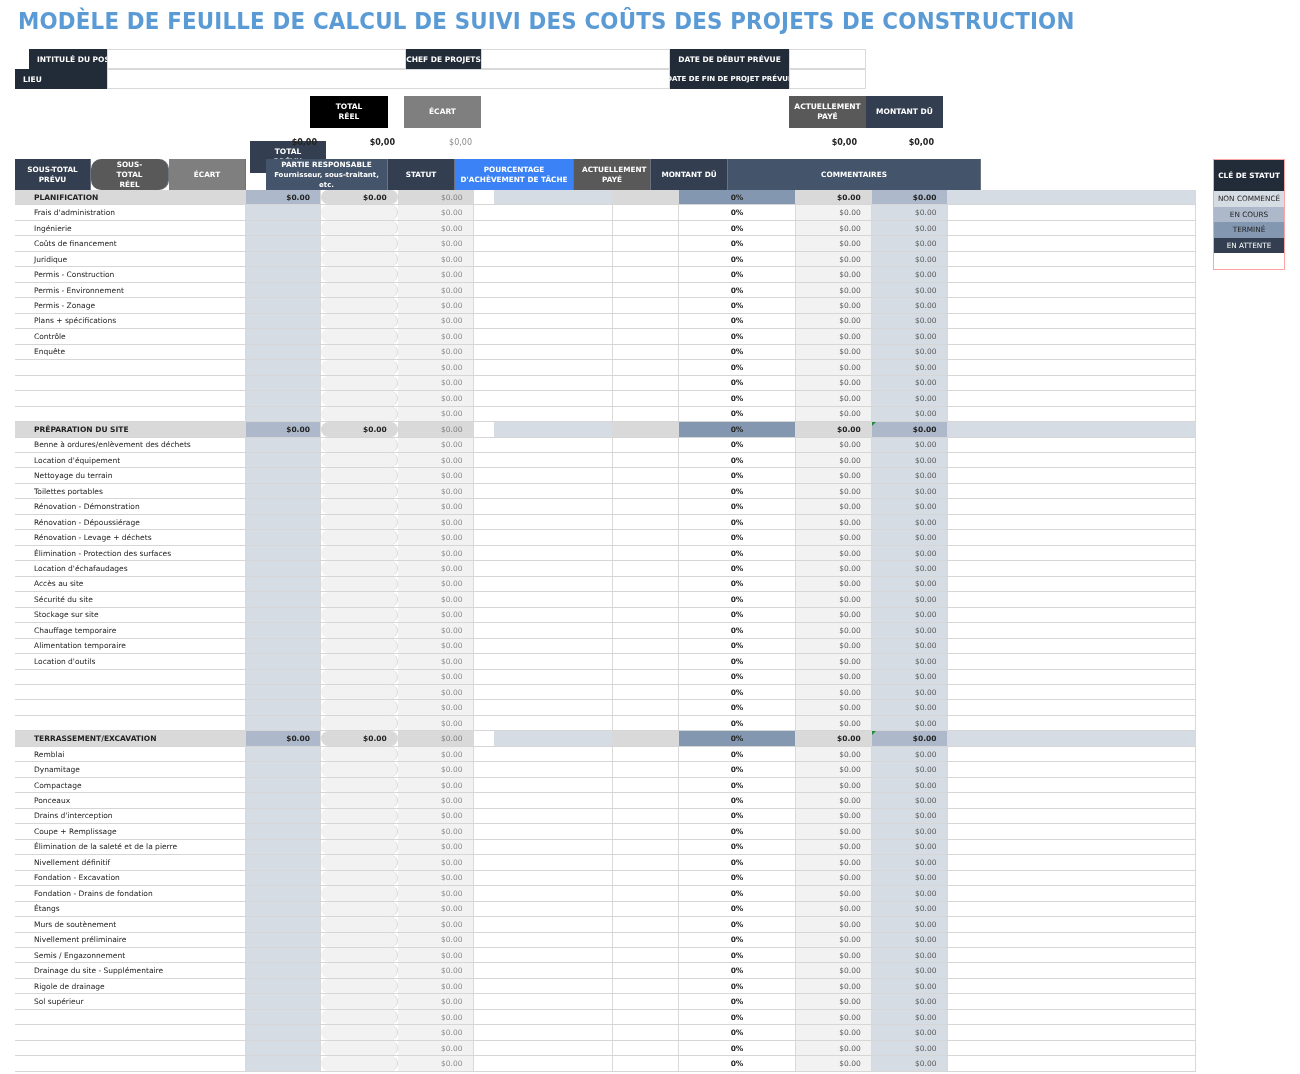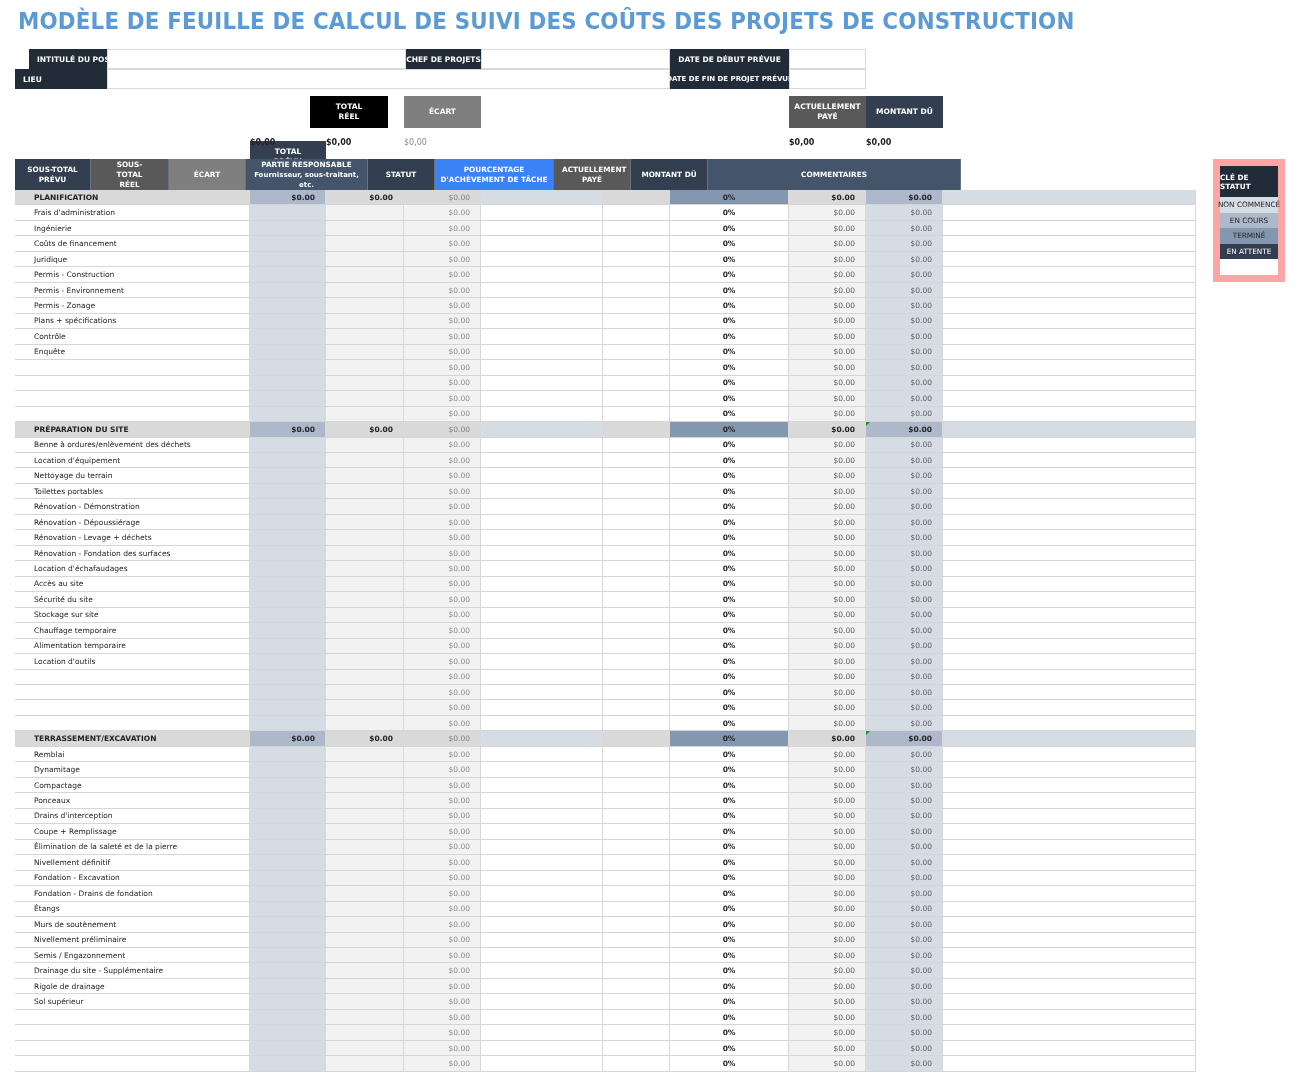--- a/index.html
+++ b/index.html
@@ -7,53 +7,53 @@
   body { font-family: "DejaVu Sans", "Liberation Sans", sans-serif; color: #222; position: relative; }
 
   .title { position: absolute; left: 18px; top: 8px; font-size: 23px; font-weight: bold; color: #5b9bd5; letter-spacing: 0.2px; white-space: nowrap; transform: scaleX(0.93); transform-origin: left top; }
 
   .info { position: absolute; font-size: 7.5px; font-weight: bold; }
   .info .lbl { position: absolute; background: #222b38; color: #fff; display: flex; align-items: center; padding-left: 8px; white-space: nowrap; }
   .info .lbl.c { justify-content: center; padding-left: 0; }
   .info .val { position: absolute; background: #fff; border: 1px solid #d9d9d9; }
 
   .sumhdr { position: absolute; top: 96px; height: 32px; color: #fff; font-size: 7.5px; font-weight: bold; display: flex; align-items: center; justify-content: center; text-align: center; line-height: 10px; }
-  .sumval { position: absolute; top: 136px; height: 14px; font-size: 8px; font-weight: bold; line-height: 14px; padding-right: 9px; }
+  .sumval { position: absolute; top: 136px; height: 14px; font-size: 8px; font-weight: bold; text-align: right; line-height: 14px; padding-right: 9px; }
   .sumval.light { font-weight: normal; color: #8a8a8a; }
 
   .grid { position: absolute; left: 15px; top: 159px; width: 1181px; }
   .hrow { display: flex; height: 31px; }
   .hcell { color: #fff; font-size: 7.3px; font-weight: bold; display: flex; flex-direction: column; align-items: center; justify-content: center; text-align: center; line-height: 10px; border-right: 1px solid #6b7280; }
   .hcell .sub { font-weight: bold; font-size: 7px; }
   .row { display: flex; height: 15.47px; border-bottom: 1px solid #d6d6d6; font-size: 7.5px; }
   .cell { display: flex; align-items: center; overflow: hidden; white-space: nowrap; border-right: 1px solid #d9d9d9; }
   .cell.r { justify-content: flex-end; padding-right: 10px; }
   .cell.c { justify-content: center; }
   .cell.l { padding-left: 19px; }
 
-  .w-cat { width: 235px; } .w-stp { width: 76px; } .w-str { width: 78px; } .w-ec { width: 77px; }
-  .w-pr { width: 122px; } .w-st { width: 67px; } .w-pc { width: 119px; } .w-pa { width: 77px; }
+  .w-cat { width: 235px; } .w-stp { width: 76px; } .w-str { width: 78px; border-radius: 10px; } .w-ec { width: 77px; }
+  .w-pr { width: 122px; margin-left: 20px; } .w-st { width: 67px; } .w-pc { width: 119px; } .w-pa { width: 77px; }
   .w-du { width: 77px; } .w-cm { width: 253px; }
 
   .sec .cell { font-weight: bold; background: #d9d9d9; }
   .sec .w-stp { background: #adb9ca; }
   .sec .w-pr { background: #d6dce4; }
   .sec .w-pc { background: #8497b0; }
   .sec .w-du { background: #adb9ca; position: relative; }
   .sec .w-cm { background: #d6dce4; }
   .sec .w-ec { font-weight: normal; color: #7f7f7f; }
   .item .w-stp { background: #d6dce4; }
   .item .w-str { background: #f2f2f2; }
   .item .w-ec { background: #f2f2f2; color: #8a8a8a; }
   .item .w-pc { font-weight: bold; }
   .item .w-pa { background: #f2f2f2; color: #595959; }
   .item .w-du { background: #d6dce4; color: #595959; }
   .flag::before { content: ""; position: absolute; left: 0; top: 0; border-top: 4px solid #1e8c3a; border-right: 4px solid transparent; }
 
-  .key { position: absolute; left: 1213px; top: 159px; width: 72px; border: 7px solid #fca5a5; font-size: 7.3px; }
+  .key { position: absolute; left: 1213px; top: 159px; width: 72px; border: 1px solid #fca5a5; font-size: 7.3px; }
   .key .kh { height: 31px; background: #222b38; color: #fff; font-weight: bold; display: flex; align-items: center; justify-content: center; }
   .key .ki { height: 15.5px; display: flex; align-items: center; justify-content: center; white-space: nowrap; }
 </style>
 </head>
 <body>
 
 <div class="title">MODÈLE DE FEUILLE DE CALCUL DE SUIVI DES COÛTS DES PROJETS DE CONSTRUCTION</div>
 
 <div class="info">
   <div class="lbl" style="left:29px;top:49px;width:92px;height:20px;">INTITULÉ DU POSTE</div>
@@ -381,21 +381,21 @@
         <div class="cell w-str r"></div>
         <div class="cell w-ec r">$0.00</div>
         <div class="cell w-pr"></div>
         <div class="cell w-st"></div>
         <div class="cell w-pc c">0%</div>
         <div class="cell w-pa r">$0.00</div>
         <div class="cell w-du r">$0.00</div>
         <div class="cell w-cm"></div>
       </div>
       <div class="row item">
-        <div class="cell w-cat l">Rénovation - Fondation des surfaces</div>
+        <div class="cell w-cat l">Élimination - Protection des surfaces</div>
         <div class="cell w-stp r"></div>
         <div class="cell w-str r"></div>
         <div class="cell w-ec r">$0.00</div>
         <div class="cell w-pr"></div>
         <div class="cell w-st"></div>
         <div class="cell w-pc c">0%</div>
         <div class="cell w-pa r">$0.00</div>
         <div class="cell w-du r">$0.00</div>
         <div class="cell w-cm"></div>
       </div>

